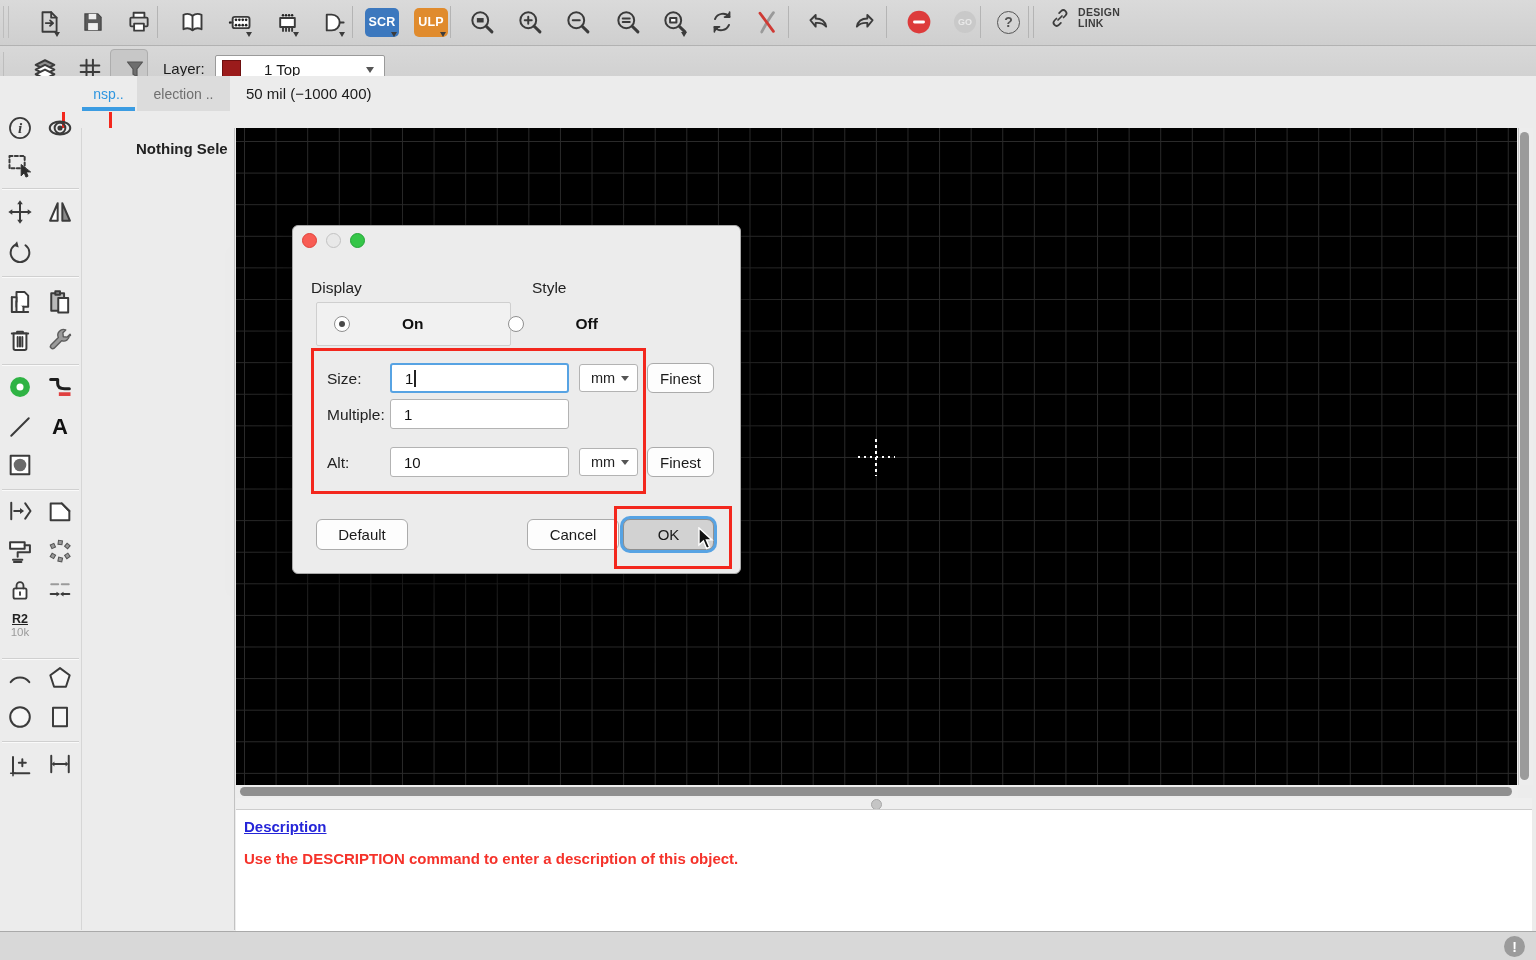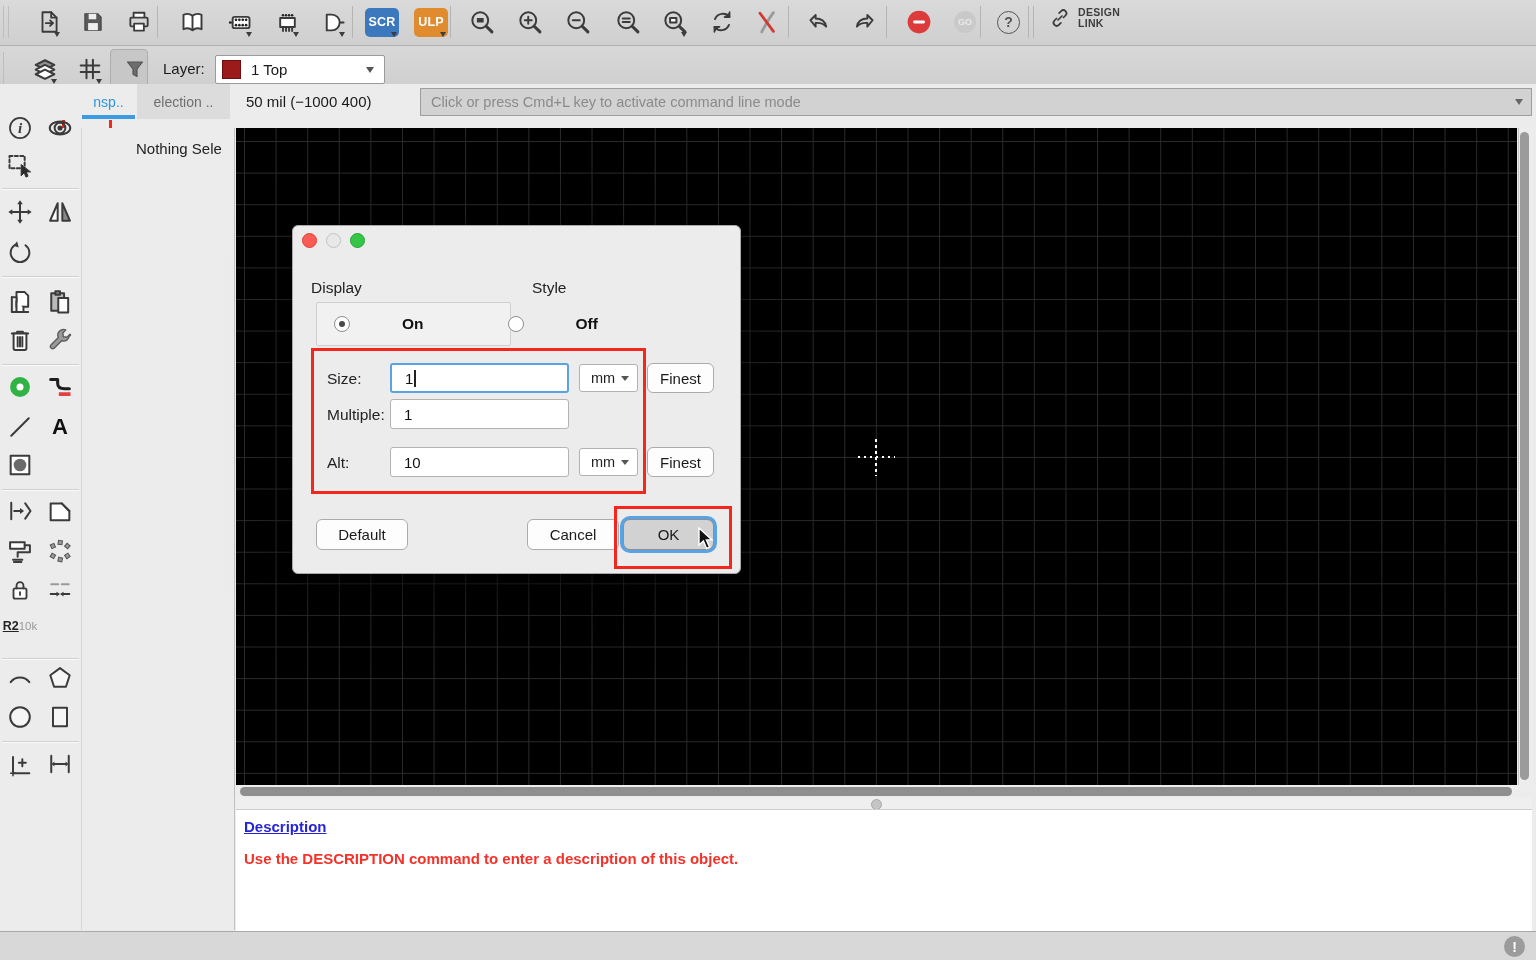--- a/index.html
+++ b/index.html
@@ -12,21 +12,21 @@
   .tb2{left:0;top:46px;width:1536px;height:45px;background:linear-gradient(#d8d8d8,#cecece);border-bottom:1px solid #b2b2b2;}
   .tbtn{position:absolute;top:3px;width:38px;height:38px;display:flex;align-items:center;justify-content:flex-end;}
   .sep{position:absolute;top:6px;width:1px;height:32px;background:#b4b4b4;}
   .drag{position:absolute;top:6px;width:1px;height:32px;background:#bdbdbd;}
   .drop{position:absolute;right:2px;bottom:4px;width:0;height:0;border-left:3.5px solid transparent;border-right:3.5px solid transparent;border-top:5px solid #3c3c3c;}
   svg.ic{stroke:#3b3b3b;fill:none;stroke-width:1.7;stroke-linecap:round;stroke-linejoin:round;}
   .badge{width:34px;height:29px;border-radius:5px;display:flex;align-items:center;justify-content:center;
          color:#fff;font-weight:bold;font-size:12.5px;letter-spacing:.2px;}
   .circbtn{width:22px;height:22px;border-radius:50%;display:flex;align-items:center;justify-content:center;font-weight:bold;}
   
-  .tabrow{left:0;top:84px;width:1536px;height:36px;background:#ececec;}
+  .tabrow{left:0;top:76px;width:1536px;height:36px;background:#ececec;}
   .tab{position:absolute;top:0;height:35px;display:flex;align-items:center;justify-content:center;font-size:14px;}
   .cmdwrap{position:absolute;left:420px;top:4px;width:1112px;height:28px;}
   .cmdwrap input{width:100%;height:100%;box-sizing:border-box;background:#d2d2d2;border:1px solid #9e9e9e;
        font-family:inherit;font-size:14.5px;color:#333;padding:0 24px 0 10px;outline:none;}
   .cmdwrap input::placeholder{color:#8a8a8a;}
   
   .sbtn{position:absolute;width:34px;height:34px;display:flex;align-items:center;justify-content:center;}
   .sdiv{position:absolute;left:2px;width:77px;height:1px;background:#d0d0d0;box-shadow:0 1px 0 #fafafa;}
   
   .dlg{left:292px;top:225px;width:447px;height:347px;background:#ececec;border:1px solid #a9a9a9;border-radius:6px;
@@ -272,45 +272,41 @@
     <div class="tbtn" style="left:110px;top:3px;background:#c7c7c7;border-radius:4px;border:1px solid #adadad;width:36px">
       <svg width="24" height="24" viewBox="0 0 24 24">
           <path d="M4.5 5h15l-5.5 7v7.5l-4-2.3V12z" fill="#6e6e6e" stroke="#555" stroke-width="1.2" stroke-linejoin="round"></path>
         </svg>
     </div>
 
     <div class="abs" style="left:163px;top:0;height:45px;display:flex;align-items:center;font-size:15px;color:#1a1a1a">Layer:</div>
 
     <div class="abs" style="left:215px;top:56px;width:168px;height:27px;top:9px;background:#fff;border:1px solid #9a9a9a;border-radius:2px;display:flex;align-items:center">
       <span style="width:17px;height:17px;background:#9b1b1b;border:1px solid #6d0f0f;margin-left:6px"></span>
-      <span style="margin-left:10px;font-size:15px;color:#1a1a1a">1 Top</span>
+      <span style="margin-left:23px;font-size:15px;color:#1a1a1a">1 Top</span>
       <span style="position:absolute;right:10px;width:0;height:0;border-left:4.5px solid transparent;border-right:4.5px solid transparent;border-top:6px solid #555"></span>
     </div>
   </div>
 
   <div class="abs tabrow">
     <div class="tab" style="left:82px;width:53px;color:#2e96e0">
       <span>nsp..</span>
     </div>
     <div class="abs" style="left:82px;top:31px;width:53px;height:4px;background:#3b9ce2"></div>
     <div class="tab" style="left:137px;width:93px;background:#dcdcdc;color:#6f6f6f">
       <span>election ..</span>
     </div>
 
     <div class="abs" style="left:236px;top:0;width:184px;height:35px;display:flex;align-items:center;padding-left:10px;font-size:15px;color:#1a1a1a;white-space:nowrap">50 mil (−1000 400)</div>
 
-    <div class="cmdwrap">
-      <input type="text" placeholder="Click or press Cmd+L key to activate command line mode" style="">
-      <span style="position:absolute;right:9px;top:11px;width:0;height:0;border-left:4.5px solid transparent;border-right:4.5px solid transparent;border-top:6px solid #666;pointer-events:none"></span>
-    </div>
   </div>
 
   <div class="abs" style="left:0;top:128px;width:81px;height:802px;background:#ececec;border-right:1px solid #d6d6d6"></div>
   <div class="abs" style="left:82px;top:128px;width:152px;height:802px;background:#ececec;border-right:1px solid #c2c2c2">
-    <div style="padding:12px 0 0 54px;font-size:15px;font-weight:normal;color:#222;white-space:nowrap;overflow:hidden">Nothing Sele</div>
+    <div style="padding:12px 0 0 54px;font-size:15px;font-weight:bold;color:#222;white-space:nowrap;overflow:hidden">Nothing Sele</div>
   </div>
 
   <div class="sbtn" style="left:3px;top:111px">
     <svg class="ic" width="28" height="28" viewBox="0 0 24 24">
         <circle cx="12" cy="12" r="8.6" stroke-width="1.5"></circle>
         <text x="12" y="16.6" text-anchor="middle" font-size="13" font-family="Liberation Serif,serif" font-style="italic" font-weight="bold" fill="#3b3b3b" stroke="none">i</text>
       </svg>
   </div>
   <div class="sbtn" style="left:43px;top:111px">
     <svg class="ic" width="28" height="28" viewBox="0 0 24 24" stroke-width="1.6">
@@ -451,21 +447,21 @@
   </div>
   <div class="sbtn" style="left:43px;top:573px">
     <svg class="ic" width="28" height="28" viewBox="0 0 24 24" stroke-width="2">
         <path d="M4.5 7h6M13.5 7h6" stroke="#9a9a9a"></path>
         <path d="M4 15.5h6M20 15.5h-6"></path>
         <path d="M9 13.4 12 15.5 9 17.6z" fill="#3b3b3b" stroke="none"></path>
         <path d="M15 13.4 12 15.5 15 17.6z" fill="#3b3b3b" stroke="none"></path>
       </svg>
   </div>
   <div class="sbtn" style="left:3px;top:609px">
-    <span style="display:flex;flex-direction:row;align-items:center;line-height:13px">
+    <span style="display:flex;flex-direction:column;align-items:center;line-height:13px">
       <span style="font-size:12.5px;font-weight:bold;color:#222;text-decoration:underline">R2</span>
       <span style="font-size:11.5px;color:#9a9a9a">10k</span>
     </span>
   </div>
   <div class="sdiv" style="top:658px"></div>
 
   <div class="sbtn" style="left:3px;top:661px">
     <svg class="ic" width="28" height="28" viewBox="0 0 24 24" stroke-width="1.9">
         <path d="M4 15.5A10 10 0 0 1 20 15.5"></path>
       </svg>

